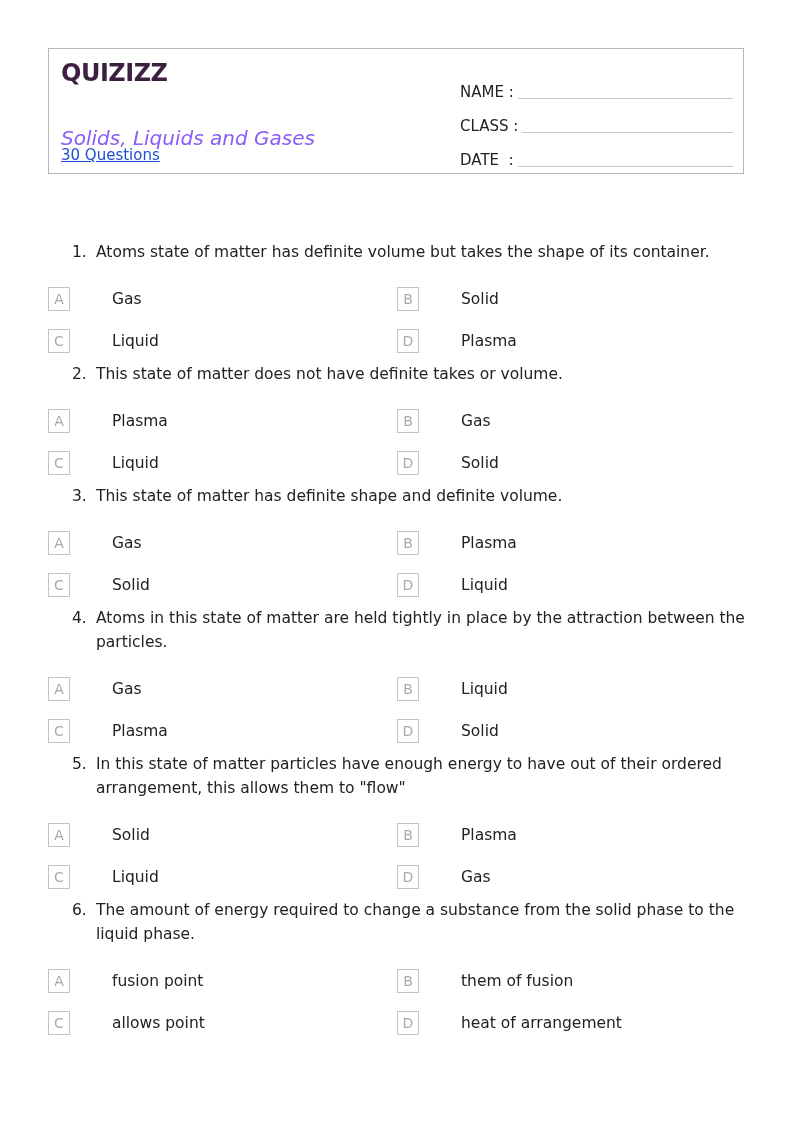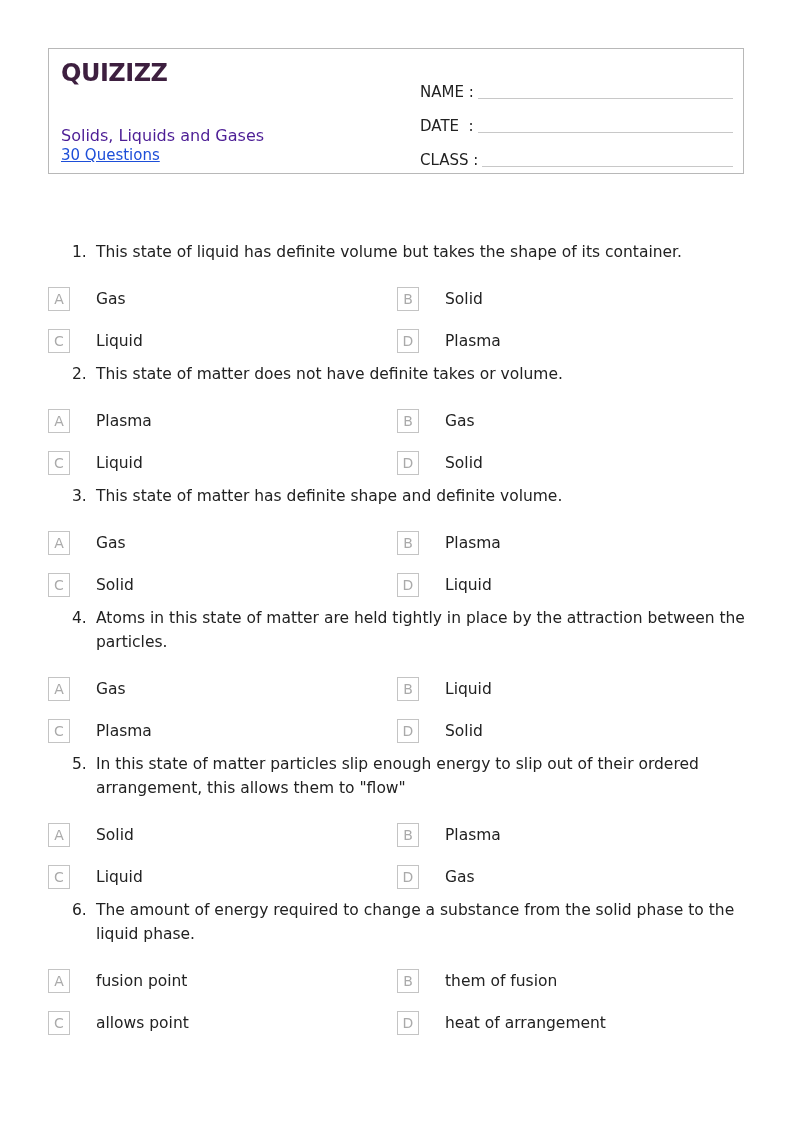--- a/index.html
+++ b/index.html
@@ -2,67 +2,67 @@
 <html><head>
 <meta charset="utf-8">
 <style>
   html, body { margin: 0; padding: 0; background: #ffffff; }
   body { width: 794px; height: 1123px; overflow: hidden; position: relative;
          font-family: "DejaVu Sans", "Liberation Sans", sans-serif; color: #222222; }
   .header { position: absolute; left: 48px; top: 48px; width: 696px; height: 126px;
             border: 1px solid #b8b8b8; box-sizing: border-box; }
   .logo { position: absolute; left: 12px; top: 10px; font-family: "DejaVu Sans", sans-serif;
           font-weight: bold; font-size: 24px; color: #3d1f3f; letter-spacing: -0.5px; }
-  .ws-title { position: absolute; left: 12px; top: 77px; font-size: 16px; color: #4c1d95; }
+  .ws-title { position: absolute; left: 12px; top: 77px; font-size: 20px; color: #8b5cf6; font-style: italic; }
   .ws-count { position: absolute; left: 12px; top: 97px; font-size: 15px; color: #1d4ed8; text-decoration: underline; }
   .fields { position: absolute; left: 371px; top: 18px; width: 313px; }
   .field { display: flex; align-items: flex-end; height: 34px; }
-  .field-label { font-size: 15px; color: #222; white-space: pre; }
+  .field-label { font-size: 15px; color: #222; white-space: pre; margin-left: 40px; }
   .field-line { flex: 1; border-bottom: 1px solid #c8c8c8; margin-left: 4px; margin-bottom: 2px; height: 1px; }
   .questions { position: absolute; left: 48px; top: 240px; width: 700px; }
   .question { margin-bottom: 8px; }
   .q-row { display: flex; font-size: 15.5px; line-height: 24px; color: #222; }
   .q-num { width: 48px; text-align: right; padding-right: 0; box-sizing: border-box; }
   .q-num span { display: inline-block; width: 24px; text-align: left; }
   .q-text { flex: 1; padding-left: 0; }
   .options { display: grid; grid-template-columns: 349px 349px; row-gap: 16px; margin-top: 22px; margin-bottom: 8px; }
   .option { display: flex; align-items: center; height: 26px; }
   .opt-letter { width: 22px; height: 24px; border: 1px solid #c4c4c4; box-sizing: border-box;
                 display: flex; align-items: center; justify-content: center;
                 font-size: 14px; color: #aaaaaa; }
-  .opt-text { margin-left: 26px; font-size: 15.5px; color: #222; }
+  .opt-text { margin-left: 42px; font-size: 15.5px; color: #222; }
 </style>
 </head>
 <body>
 
 <div class="header">
   <div class="logo">QUIZIZZ</div>
   <div class="ws-title">Solids, Liquids and Gases</div>
   <div class="ws-count">30 Questions</div>
   <div class="fields">
     <div class="field">
       <span class="field-label">NAME :</span>
       <span class="field-line"></span>
     </div>
     <div class="field">
+      <span class="field-label">CLASS :</span>
+      <span class="field-line"></span>
+    </div>
+    <div class="field">
       <span class="field-label">DATE  :</span>
-      <span class="field-line"></span>
-    </div>
-    <div class="field">
-      <span class="field-label">CLASS :</span>
       <span class="field-line"></span>
     </div>
   </div>
 </div>
 
 <div class="questions" id="questions">
     <div class="question">
       <div class="q-row">
         <div class="q-num"><span>1.</span></div>
-        <div class="q-text">This state of liquid has definite volume but takes the shape of its container.</div>
+        <div class="q-text">Atoms state of matter has definite volume but takes the shape of its container.</div>
       </div>
       <div class="options">
         <div class="option">
           <div class="opt-letter">A</div>
           <div class="opt-text">Gas</div>
         </div>
         <div class="option">
           <div class="opt-letter">B</div>
           <div class="opt-text">Solid</div>
         </div>
@@ -144,21 +144,21 @@
         </div>
         <div class="option">
           <div class="opt-letter">D</div>
           <div class="opt-text">Solid</div>
         </div>
       </div>
     </div>
     <div class="question">
       <div class="q-row">
         <div class="q-num"><span>5.</span></div>
-        <div class="q-text">In this state of matter particles slip enough energy to slip out of their ordered arrangement, this allows them to "flow"</div>
+        <div class="q-text">In this state of matter particles have enough energy to have out of their ordered arrangement, this allows them to "flow"</div>
       </div>
       <div class="options">
         <div class="option">
           <div class="opt-letter">A</div>
           <div class="opt-text">Solid</div>
         </div>
         <div class="option">
           <div class="opt-letter">B</div>
           <div class="opt-text">Plasma</div>
         </div>

